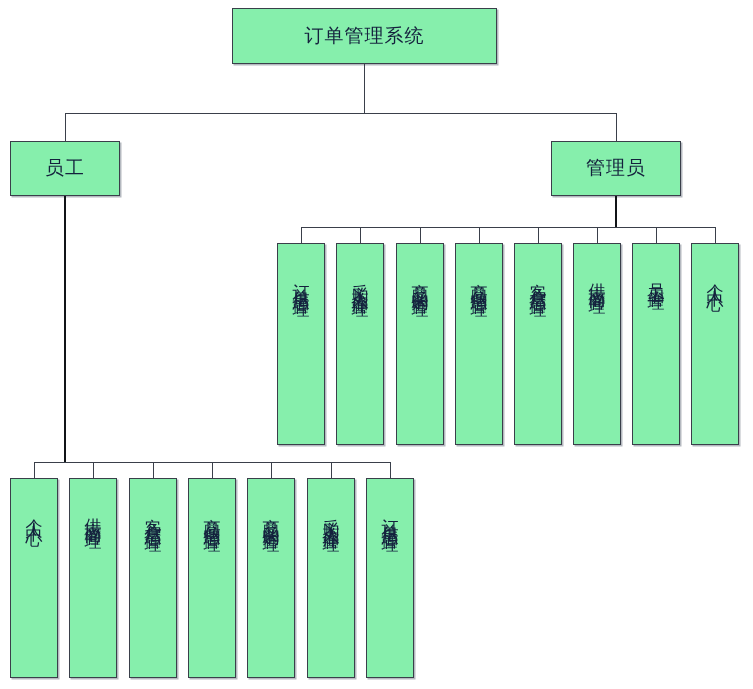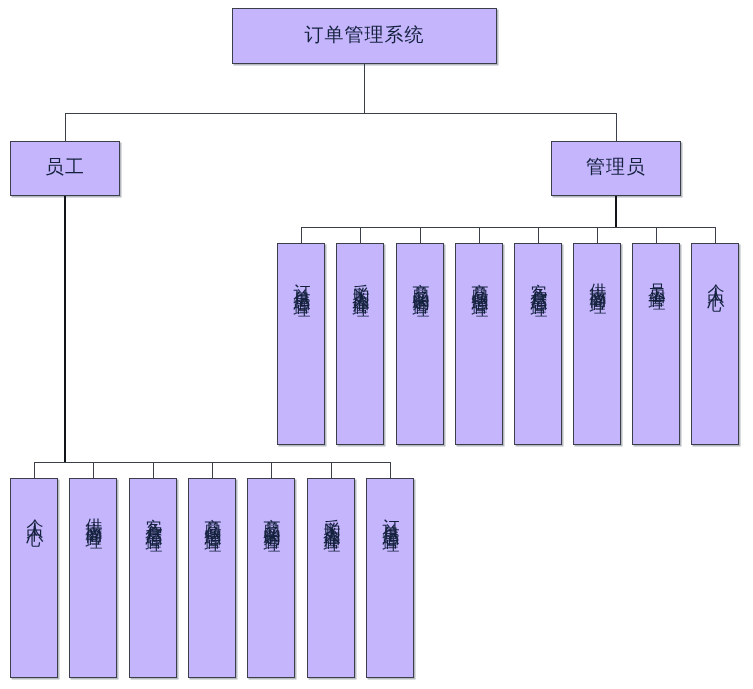--- a/index.html
+++ b/index.html
@@ -15,27 +15,26 @@
     width: 753px;
     height: 689px;
     background: #ffffff;
     overflow: hidden;
   }
 
   
   .node {
     position: absolute;
     box-sizing: border-box;
-    background: #c4b5fd;
+    background: #86efac;
     border: 1px solid #3a3f4a;
     box-shadow: 1.5px 1.5px 0 0 rgba(120,128,140,0.55);
     display: flex;
     align-items: center;
     justify-content: center;
-    font-family: Liberation Mono, monospace;
   }
   .node-label {
     color: #14213d;
     line-height: 1.18;
     white-space: pre;
     text-align: center;
   }
 
   
   .node.horiz .node-label {

